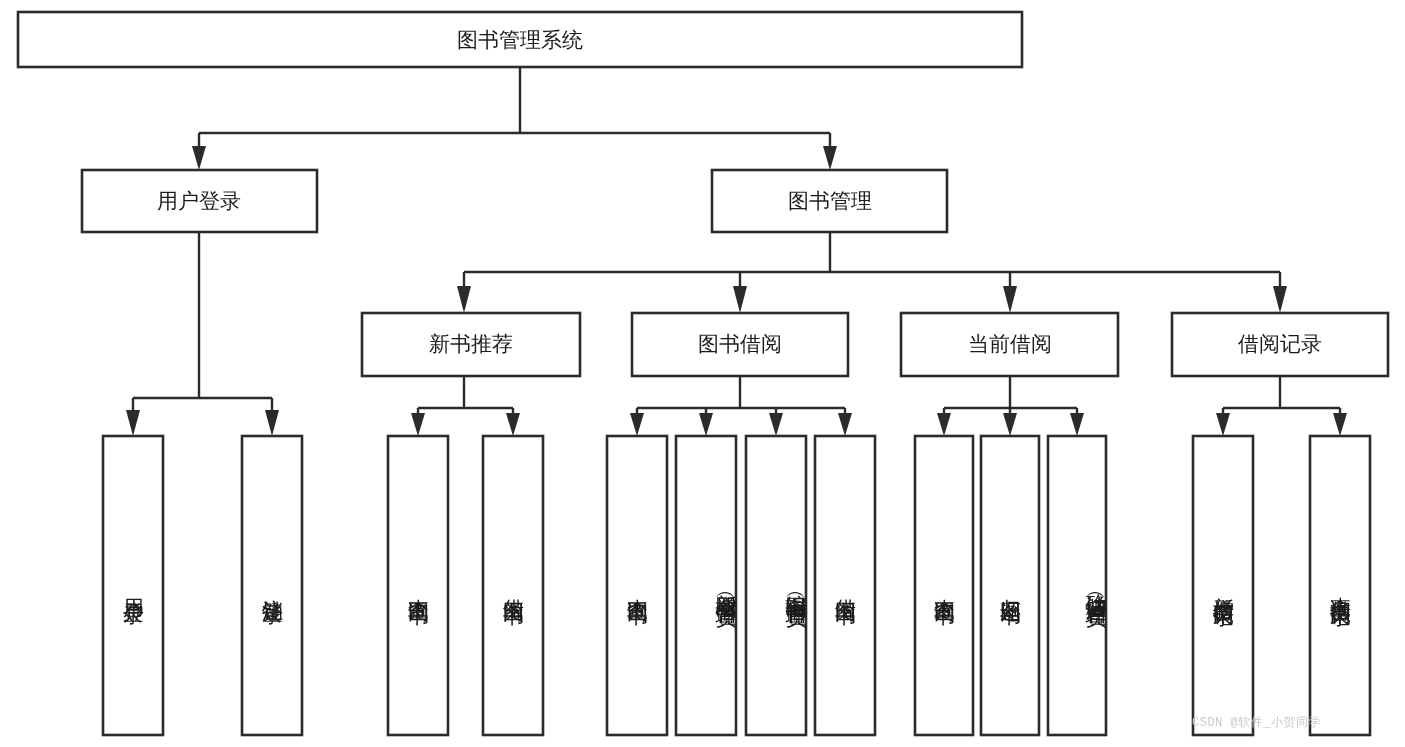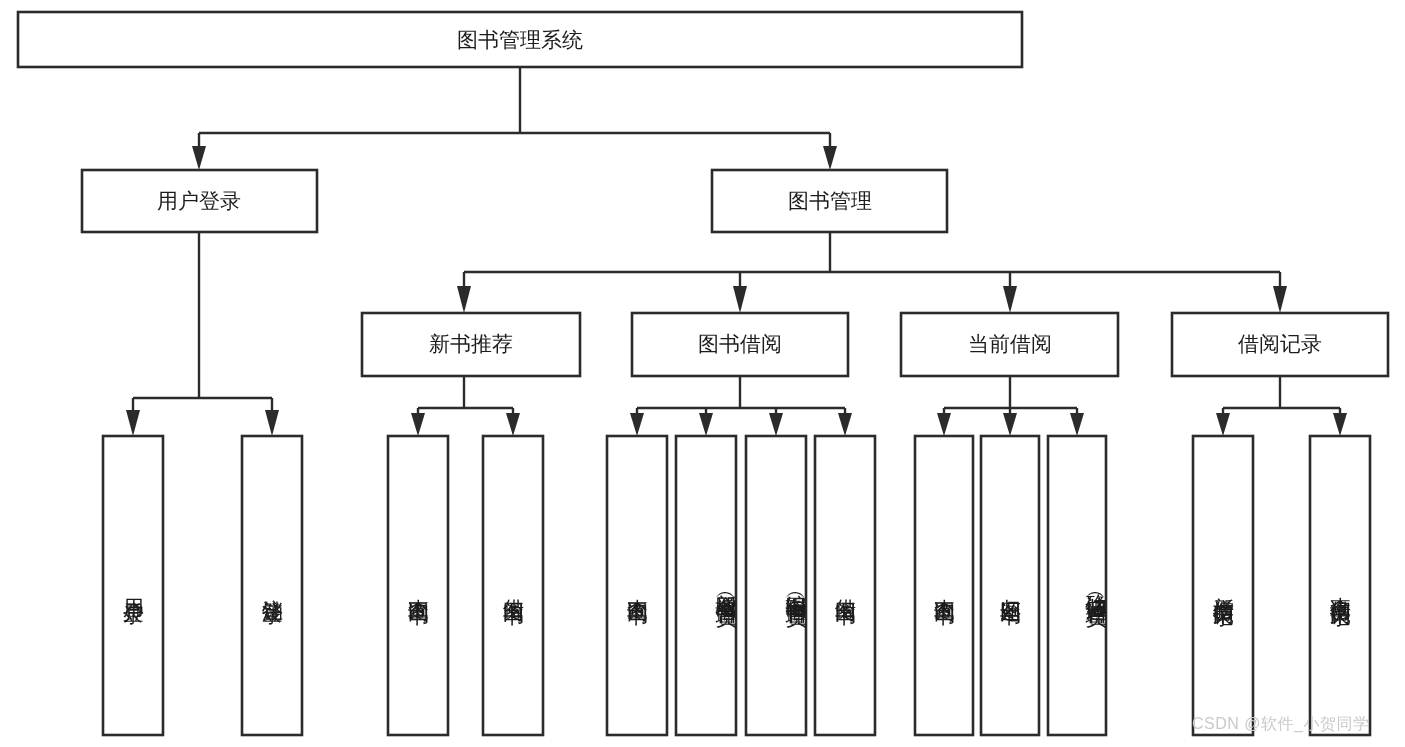--- a/index.html
+++ b/index.html
@@ -44,22 +44,22 @@
   }
   .node-label-h {
     font-family: "DejaVu Sans", "Liberation Sans", sans-serif;
     font-size: 21px;
     fill: #1c1c1c;
     text-anchor: middle;
     dominant-baseline: middle;
   }
   .watermark {
     position: absolute;
-    font-family: Liberation Sans, sans-serif;
-    font-size: 16px;
+    font-family: Liberation Mono, monospace;
+    font-size: 12px;
     color: #c9c9c9;
     white-space: nowrap;
     letter-spacing: 0.5px;
     user-select: none;
   }
   
   .vlabel {
     position: absolute;
     writing-mode: vertical-rl;
     text-orientation: upright;

